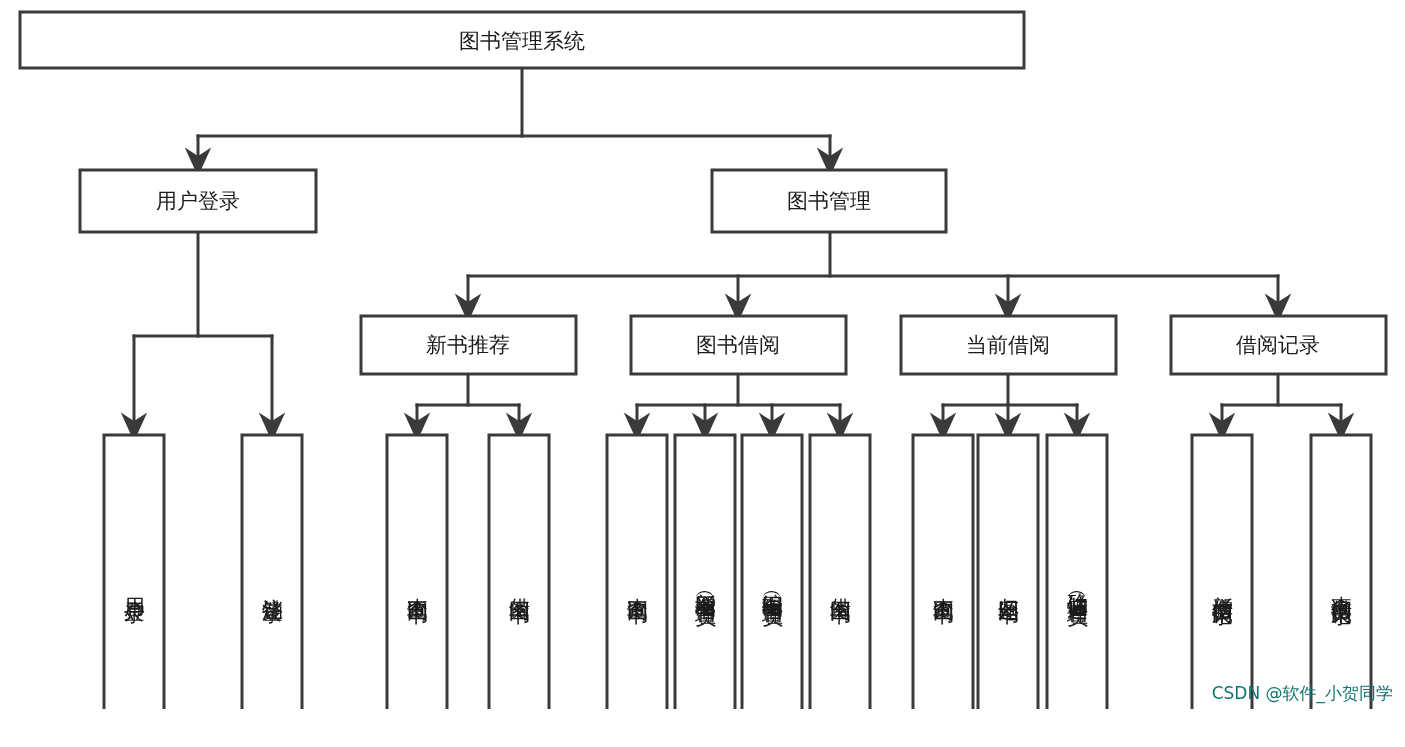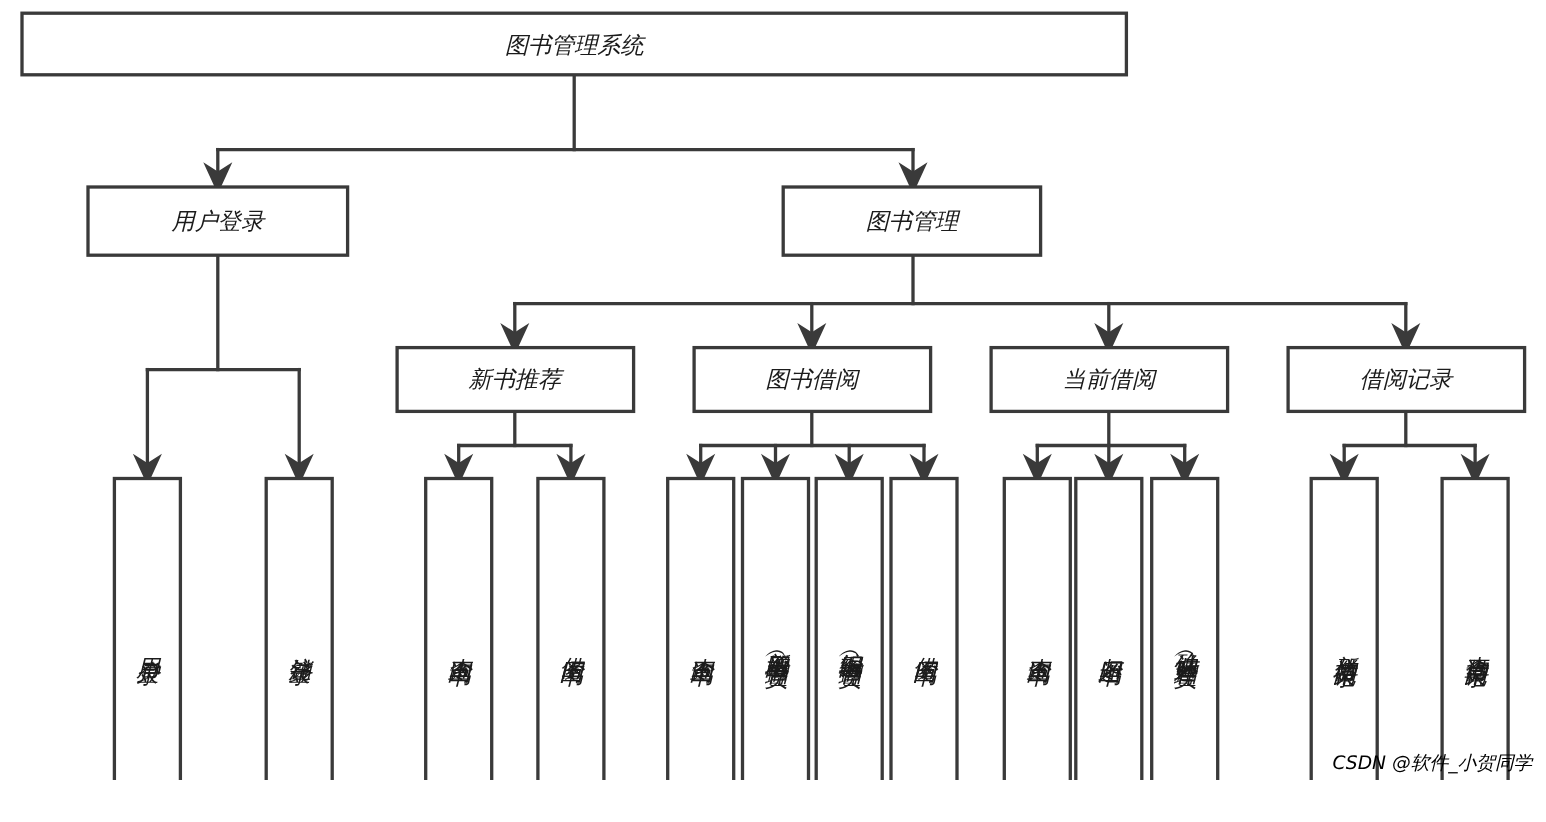--- a/index.html
+++ b/index.html
@@ -10,21 +10,20 @@
   }
   body {
     font-family: "DejaVu Sans", "Liberation Sans", sans-serif;
   }
   #diagram-root {
     position: relative;
     width: 1405px;
     height: 709px;
     background: #ffffff;
     overflow: hidden;
-    font-style: italic;
   }
   svg.diagram-canvas {
     position: absolute;
     left: 0;
     top: 0;
     width: 1405px;
     height: 747px;
   }
   .node-box {
     fill: #ffffff;
@@ -63,21 +62,21 @@
     text-align: center;
     white-space: nowrap;
     user-select: none;
   }
   .watermark {
     position: absolute;
     right: 12px;
     bottom: 4px;
     font-family: "DejaVu Sans", "Liberation Sans", sans-serif;
     font-size: 17px;
-    color: #000000;
+    color: #0f766e;
     white-space: nowrap;
     user-select: none;
   }
 </style>
 </head>
 <body>
 
 <div id="diagram-root">
 
   <svg class="diagram-canvas" viewBox="0 0 1405 747" xmlns="http://www.w3.org/2000/svg">

